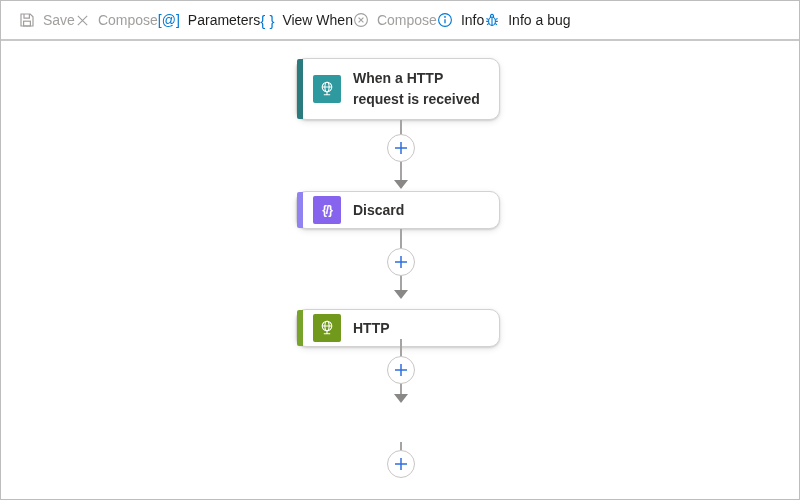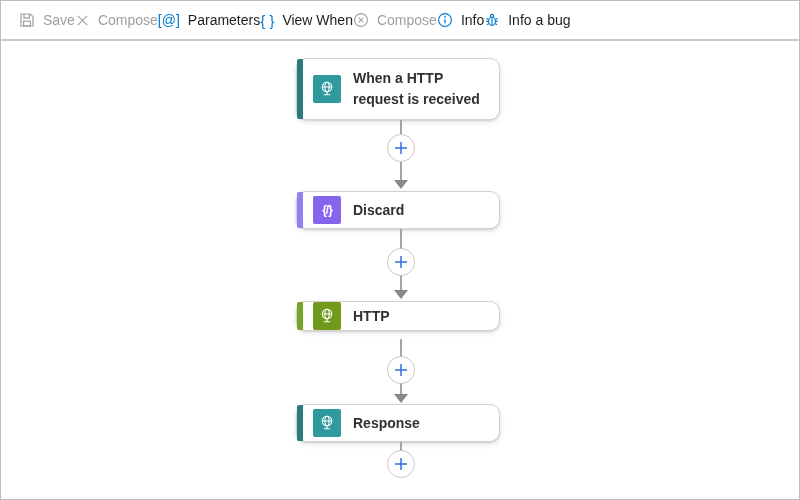--- a/index.html
+++ b/index.html
@@ -157,51 +157,40 @@
     </div>
 
     <div class="conn-line" style="top:188px; height:61px;"></div>
     <div class="conn-arrow" style="top:249px;"></div>
     <button class="plus-btn" style="top:207px;">
       <svg width="14" height="14" viewBox="0 0 14 14">
         <path d="M7 1v12M1 7h12" stroke="var(--plus_blue)" stroke-width="1.5"></path>
       </svg>
     </button>
 
-    <div class="node" style="top:260px; height:30px;">
+    <div class="node" style="top:268px; height:38px;">
       <span class="node-accent" style="background: rgb(119, 163, 43);"></span>
       <span class="node-icon" style="background: rgb(113, 153, 28);">
         <svg width="20" height="20" viewBox="0 0 20 20" fill="none" stroke="#fff" stroke-width="1.1">
           <circle cx="10" cy="8" r="4.8"></circle>
             <ellipse cx="10" cy="8" rx="2.1" ry="4.8"></ellipse>
           <path d="M5.2 8h9.6M10 12.8v2.8M6.8 15.8h6.4"></path>
         </svg>
       </span>
       <span class="node-title">HTTP</span>
     </div>
 
     <div class="conn-line" style="top:298px; height:55px;"></div>
     <div class="conn-arrow" style="top:353px;"></div>
     <button class="plus-btn" style="top:315px;">
       <svg width="14" height="14" viewBox="0 0 14 14">
         <path d="M7 1v12M1 7h12" stroke="var(--plus_blue)" stroke-width="1.5"></path>
       </svg>
     </button>
 
-    <div class="node" style="top:363px; height:38px;">
-      <span class="node-accent" style="background: rgb(42, 122, 126);"></span>
-      <span class="node-icon" style="background: rgb(46, 153, 158);">
-        <svg width="20" height="20" viewBox="0 0 20 20" fill="none" stroke="#fff" stroke-width="1.1">
-          <circle cx="10" cy="8" r="4.8"></circle>
-            <ellipse cx="10" cy="8" rx="2.1" ry="4.8"></ellipse>
-          <path d="M5.2 8h9.6M10 12.8v2.8M6.8 15.8h6.4"></path>
-        </svg>
-      </span>
-      <span class="node-title">Response</span>
-    </div>
 
     <div class="conn-line" style="top:401px; height:10px;"></div>
     <button class="plus-btn" style="top:409px;">
       <svg width="14" height="14" viewBox="0 0 14 14">
         <path d="M7 1v12M1 7h12" stroke="var(--plus_blue)" stroke-width="1.5"></path>
       </svg>
     </button>
 
   </div>
 </div>

